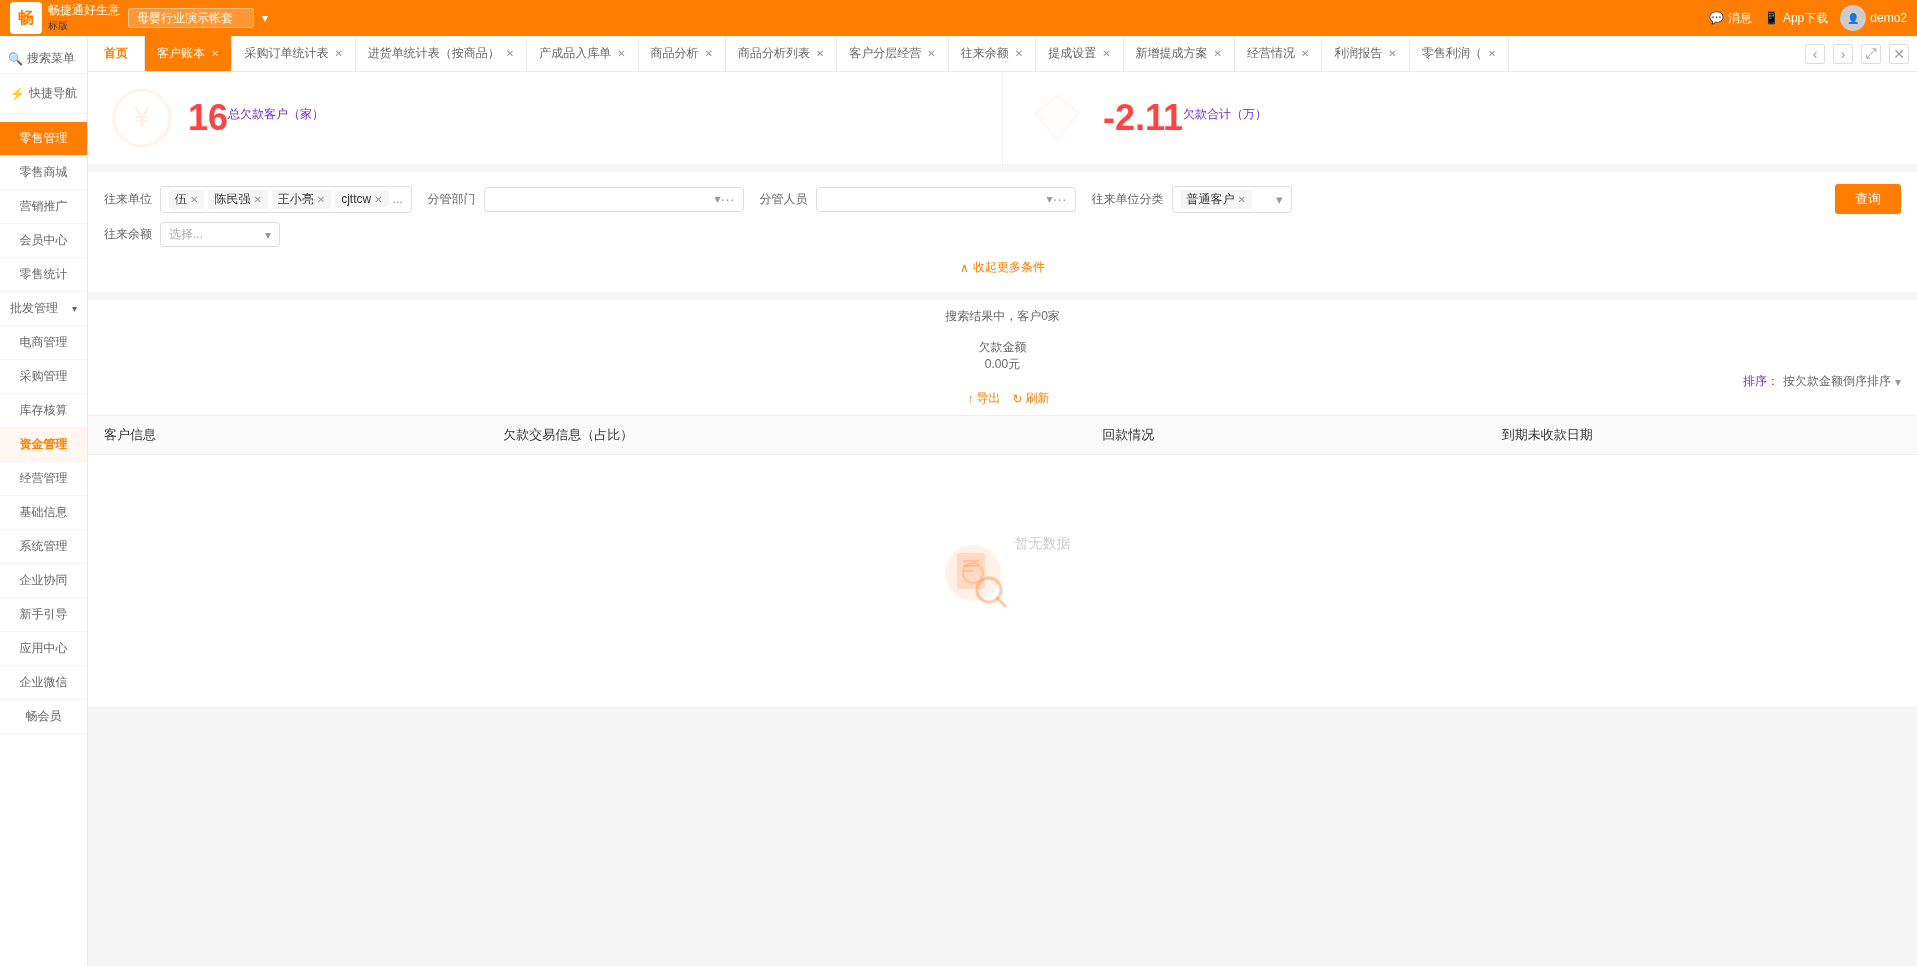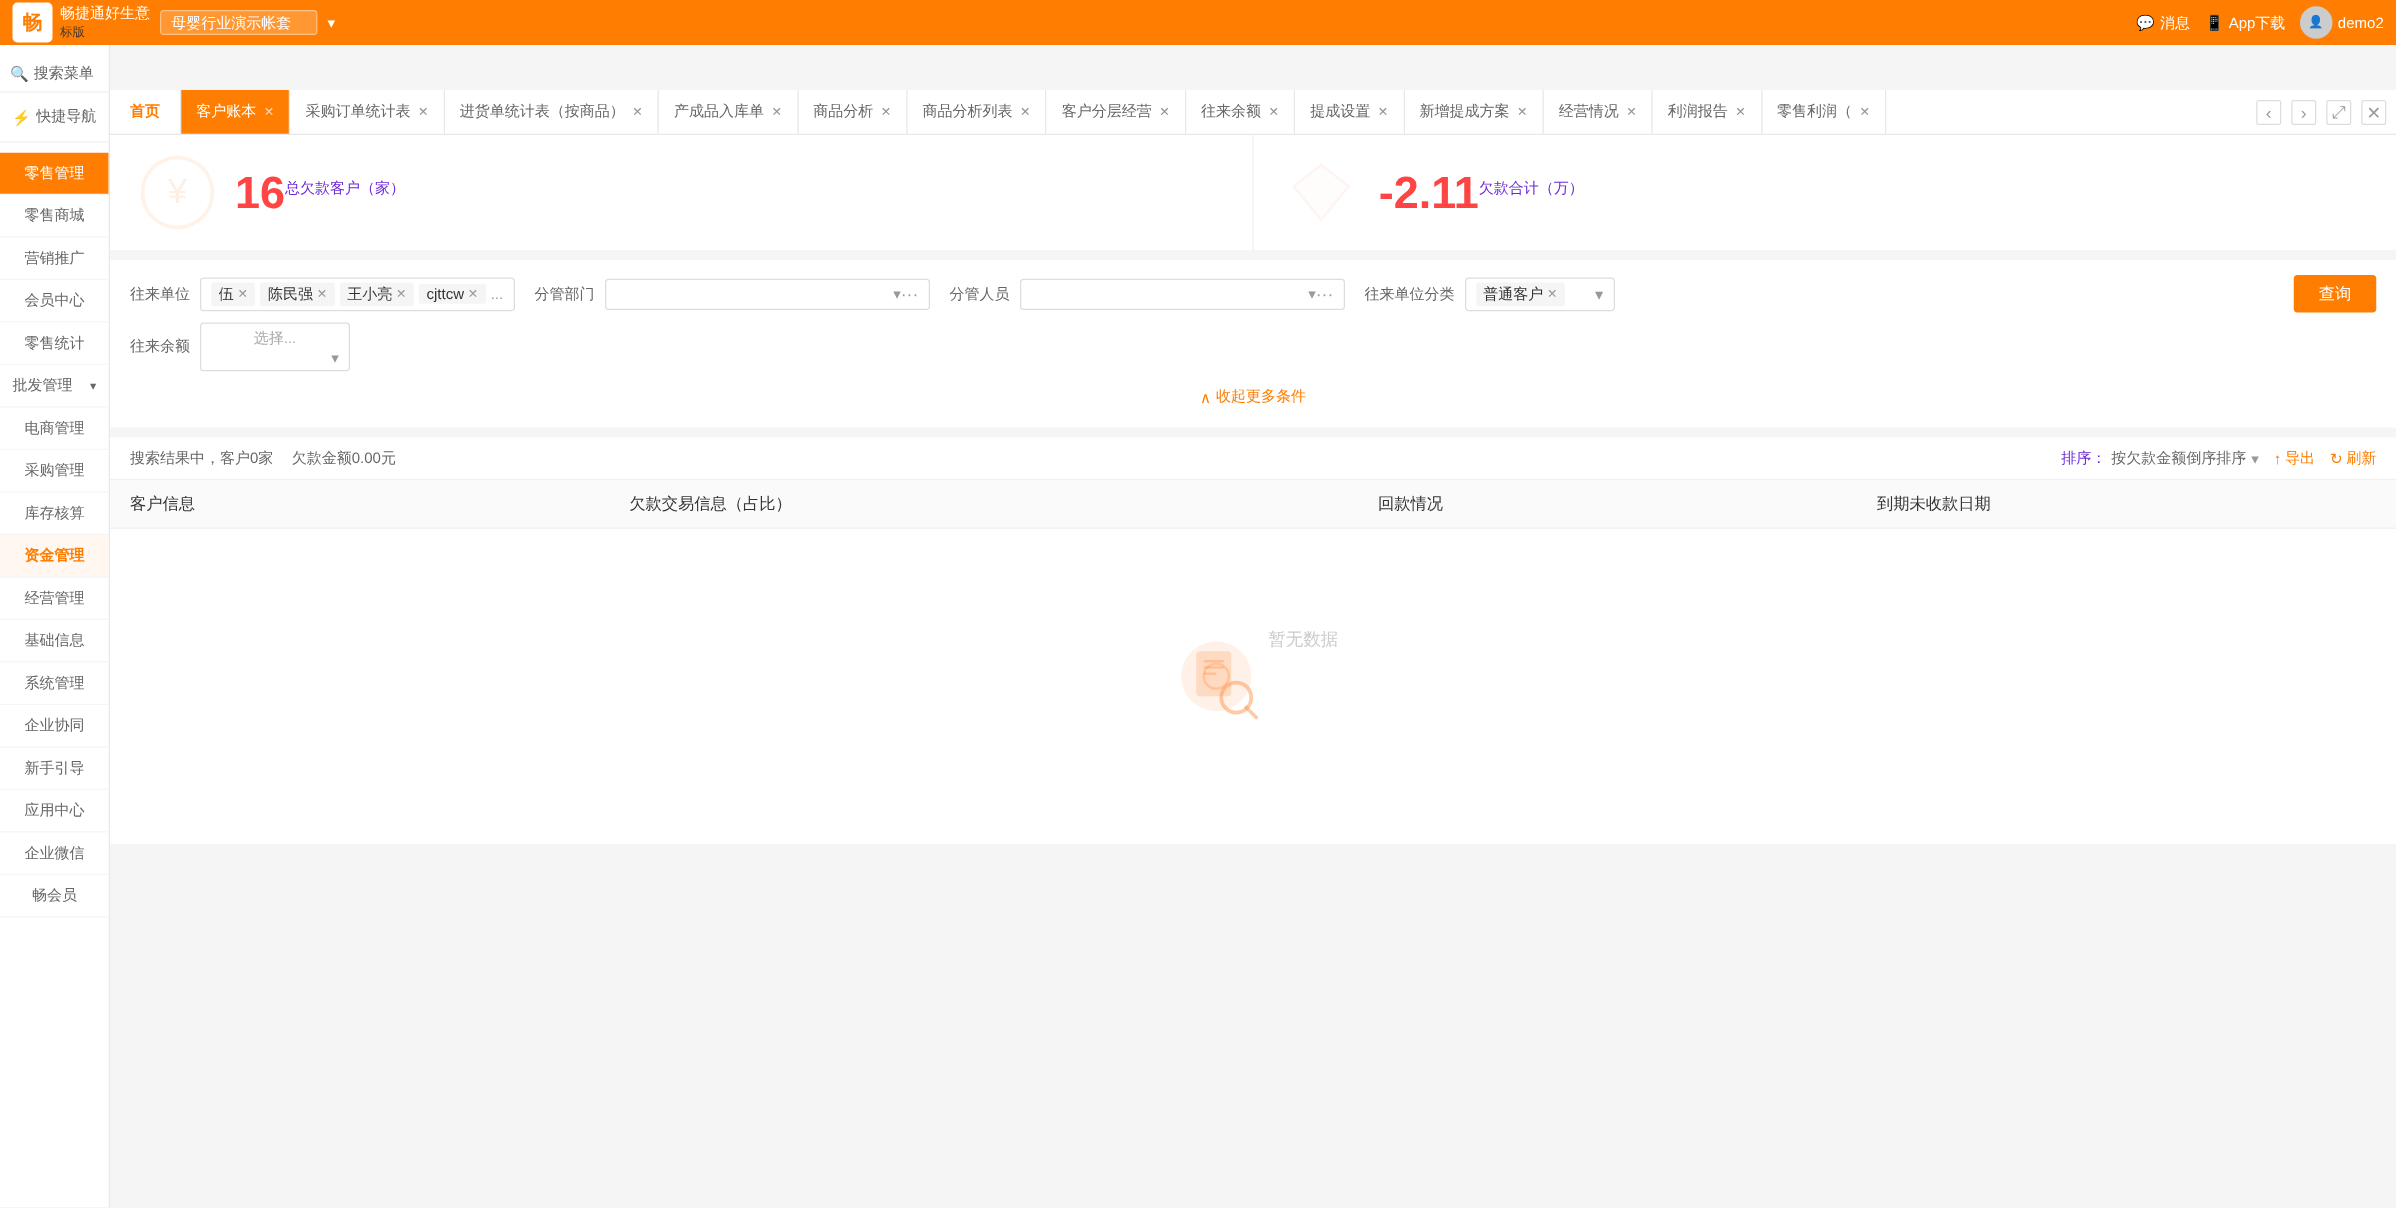--- a/index.html
+++ b/index.html
@@ -27,21 +27,21 @@
     .sidebar-search { padding: 6px 8px; display: flex; align-items: center; gap: 4px; cursor: pointer; color: #666; font-size: 12px; border-bottom: 1px solid #f0f0f0; }
     .sidebar-nav { padding: 4px 0; border-bottom: 1px solid #f0f0f0; }
     .sidebar-nav-item { display: flex; align-items: center; gap: 4px; padding: 7px 10px; cursor: pointer; color: #666; font-size: 12px; }
     .sidebar-menu { flex: 1; overflow-y: auto; }
     .sidebar-item { padding: 8px 6px; text-align: center; cursor: pointer; color: #666; font-size: 12px; border-bottom: 1px solid #f5f5f5; }
     .sidebar-item.active { background: #ff7d00; color: #fff; }
     .sidebar-item.active-parent { color: #ff7d00; font-weight: bold; }
     .sidebar-item-with-arrow { display: flex; align-items: center; justify-content: space-between; padding: 8px 10px; cursor: pointer; color: #666; font-size: 12px; border-bottom: 1px solid #f5f5f5; }
 
     
-    .content-area { flex: 1; display: flex; flex-direction: column; overflow: hidden; margin-top: 36px; }
+    .content-area { flex: 1; display: flex; flex-direction: column; overflow: hidden; }
 
     
     .tab-bar { display: flex; align-items: center; background: #fff; border-bottom: 1px solid #e8e8e8; height: 36px; overflow: hidden; flex-shrink: 0; }
     .tab-item { display: flex; align-items: center; gap: 4px; padding: 0 12px; height: 36px; cursor: pointer; color: #666; font-size: 12px; white-space: nowrap; border-right: 1px solid #e8e8e8; flex-shrink: 0; }
     .tab-item.active { background: #ff7d00; color: #fff; }
     .tab-item .close-btn { font-size: 10px; opacity: 0.7; margin-left: 2px; }
     .tab-home { padding: 0 16px; color: #ff7d00; font-size: 12px; font-weight: bold; border-right: 1px solid #e8e8e8; height: 36px; display: flex; align-items: center; cursor: pointer; }
     .tab-controls { margin-left: auto; display: flex; align-items: center; padding: 0 8px; gap: 8px; }
     .tab-control-btn { width: 20px; height: 20px; display: flex; align-items: center; justify-content: center; cursor: pointer; color: #999; font-size: 14px; border: 1px solid #ddd; border-radius: 2px; }
 
@@ -72,21 +72,21 @@
     .filter-select-wide { min-width: 260px; }
     .filter-select .arrow { margin-left: auto; color: #999; }
     .filter-dots { color: #999; cursor: pointer; font-size: 14px; }
     .collapse-btn { display: flex; align-items: center; gap: 4px; color: #ff7d00; font-size: 12px; cursor: pointer; margin: 0 auto; }
     .query-btn { background: #ff7d00; color: #fff; border: none; border-radius: 3px; padding: 6px 20px; font-size: 13px; cursor: pointer; margin-left: auto; }
     .filter-row-2 { display: flex; align-items: center; gap: 8px; }
     .collapse-row { display: flex; justify-content: center; padding: 4px 0; }
 
     
     .result-section { background: #fff; }
-    .result-header { display: flex; align-items: center; padding: 8px 16px; border-bottom: 1px solid #f0f0f0; font-size: 12px; color: #666; }
+    .result-header { display: flex; align-items: center; padding: 8px 16px; border-bottom: 1px solid #f0f0f0; font-size: 12px; color: #666; flex-direction: column; }
     .result-sort { display: flex; align-items: center; gap: 4px; margin-left: auto; }
     .result-sort-label { color: #6d28d9; }
     .result-actions { display: flex; gap: 12px; margin-left: 12px; }
     .result-action-btn { display: flex; align-items: center; gap: 3px; color: #ff7d00; cursor: pointer; font-size: 12px; }
 
     
     .data-table { width: 100%; }
     .table-header { display: flex; background: #fafafa; border-bottom: 1px solid #f0f0f0; padding: 10px 16px; }
     .table-col { font-size: 13px; color: #333; font-weight: 500; }
     .table-col-1 { flex: 2; }
@@ -346,21 +346,21 @@
               <div class="filter-tag">
                 <span>普通客户</span>
                 <span class="tag-close">✕</span>
               </div>
               <span class="arrow" style="margin-left:auto;color:#999;">▾</span>
             </div>
             <button class="query-btn">查询</button>
           </div>
           <div class="filter-row filter-row-2">
             <span class="filter-label">往来余额</span>
-            <div class="filter-select" style="min-width:120px;flex-direction:column;">
+            <div class="filter-select" style="min-width:120px;">
               <span style="color:#aaa;">选择...</span>
               <span class="arrow">▾</span>
             </div>
           </div>
           <div class="collapse-row">
             <div class="collapse-btn">
               <span>∧</span>
               <span>收起更多条件</span>
             </div>
           </div>

